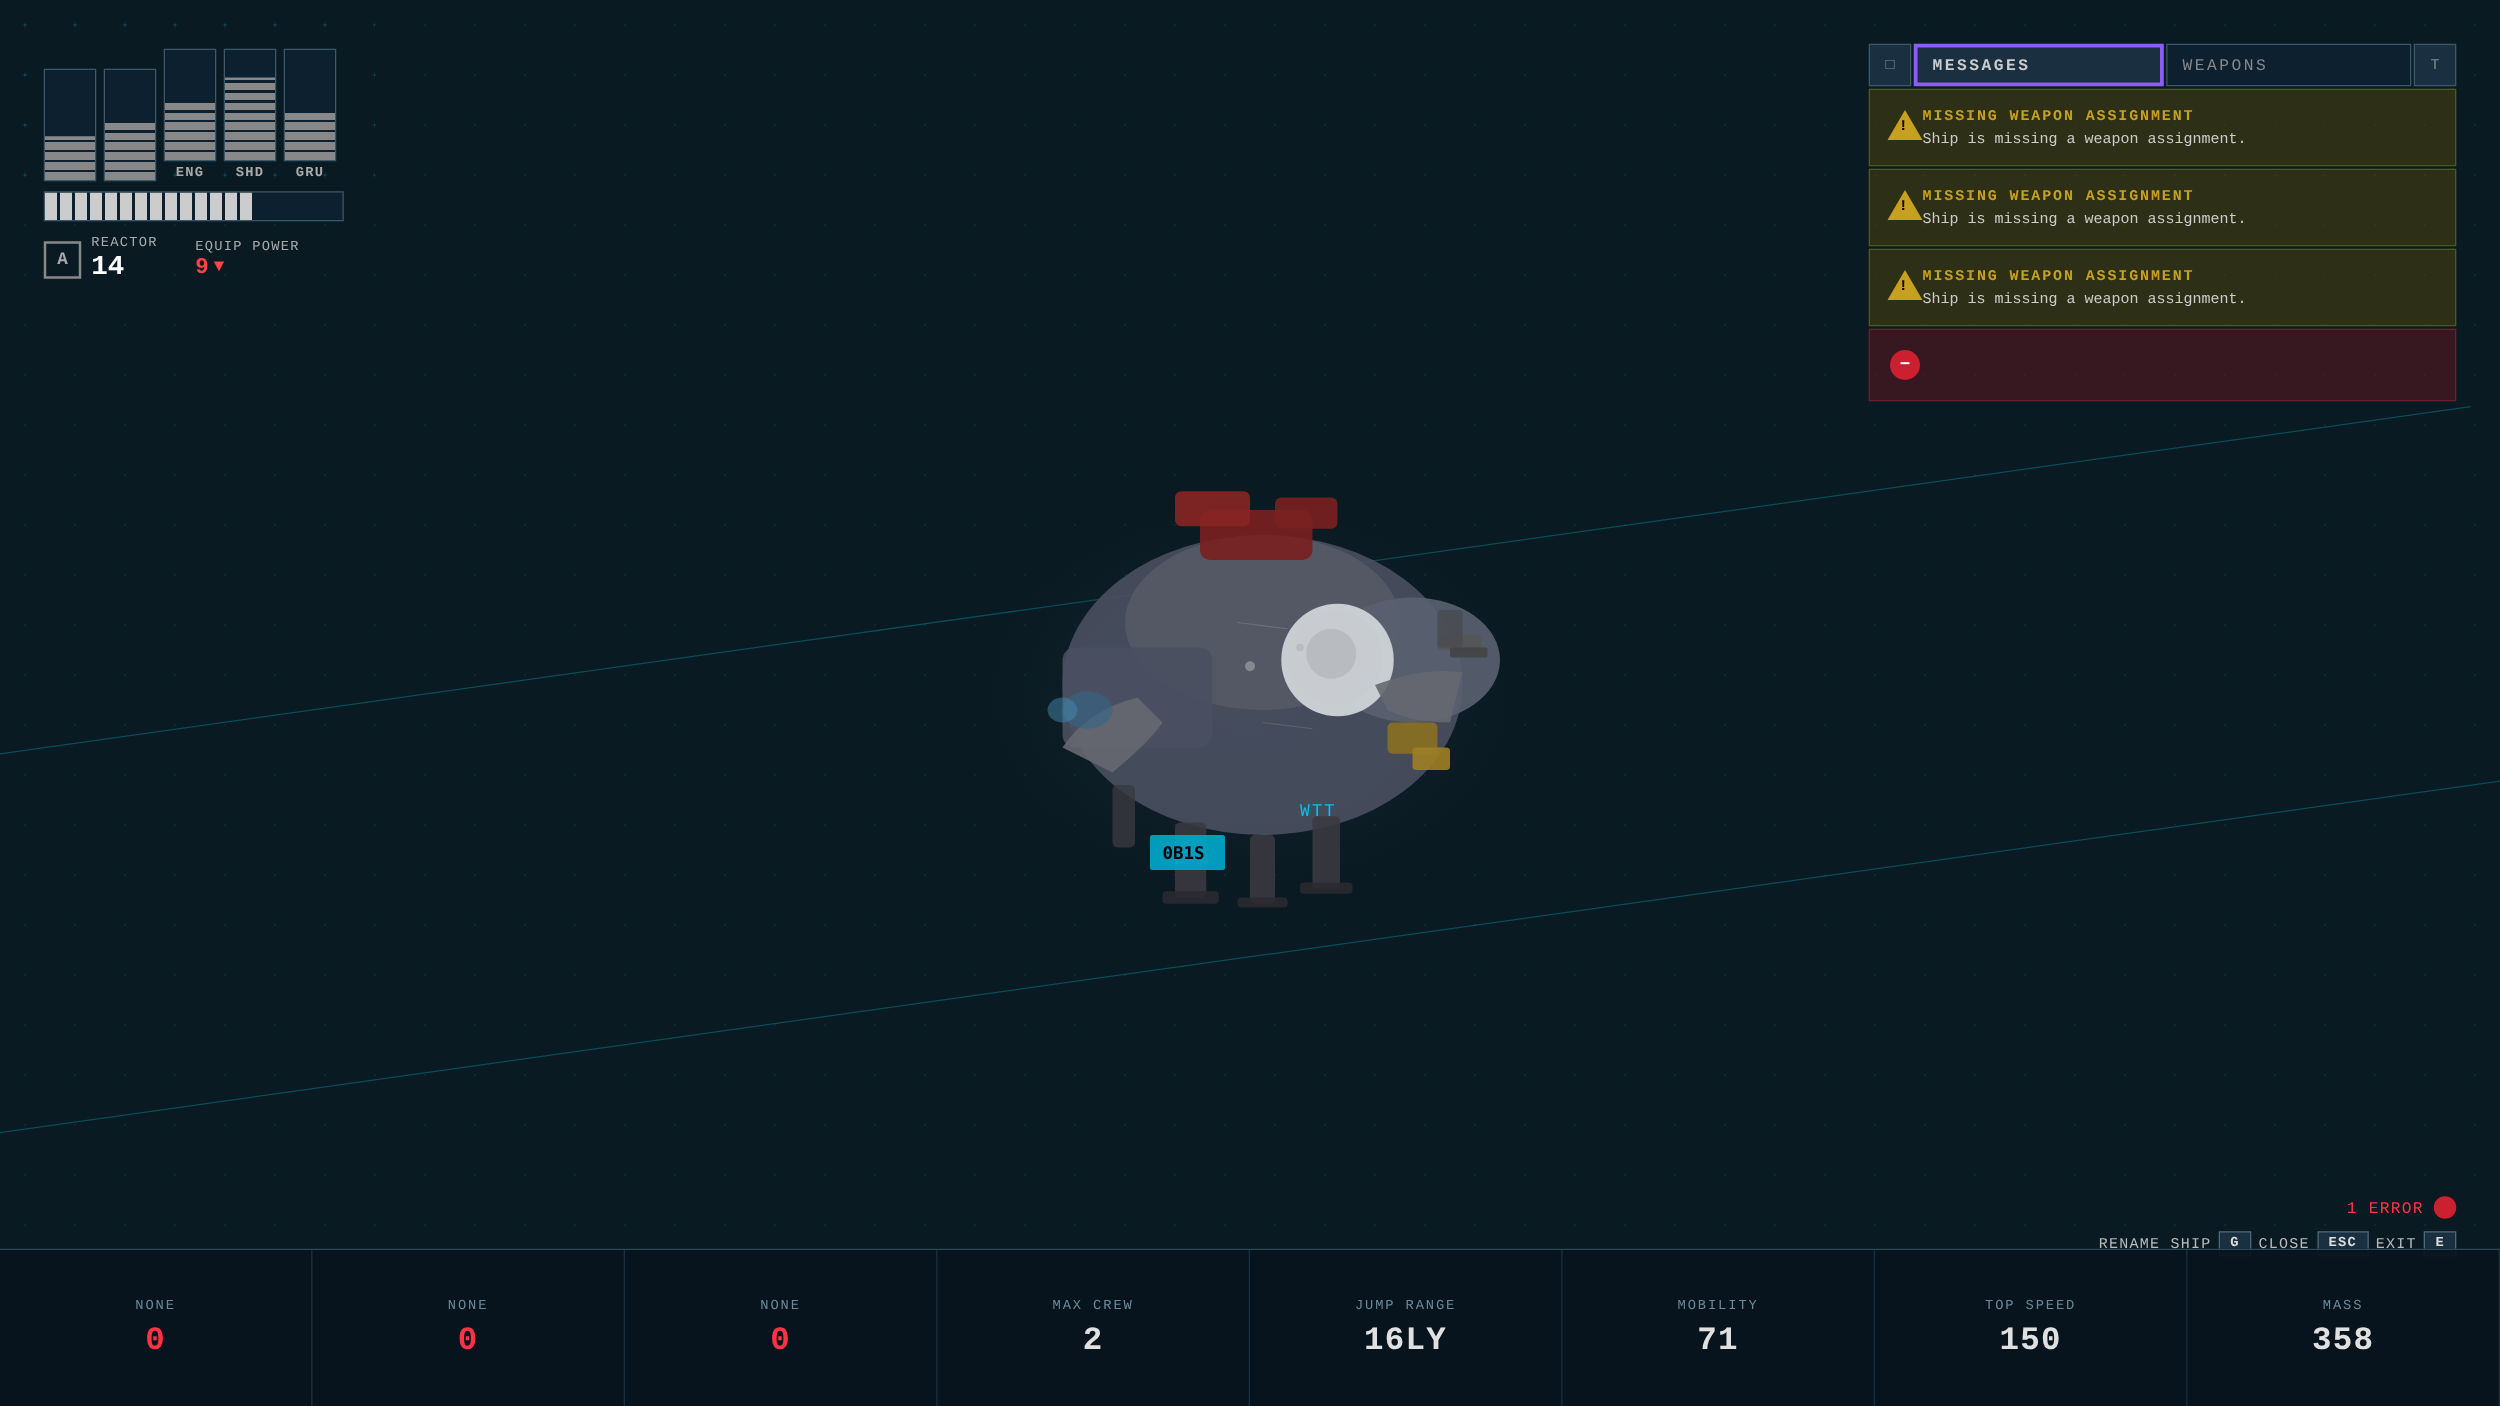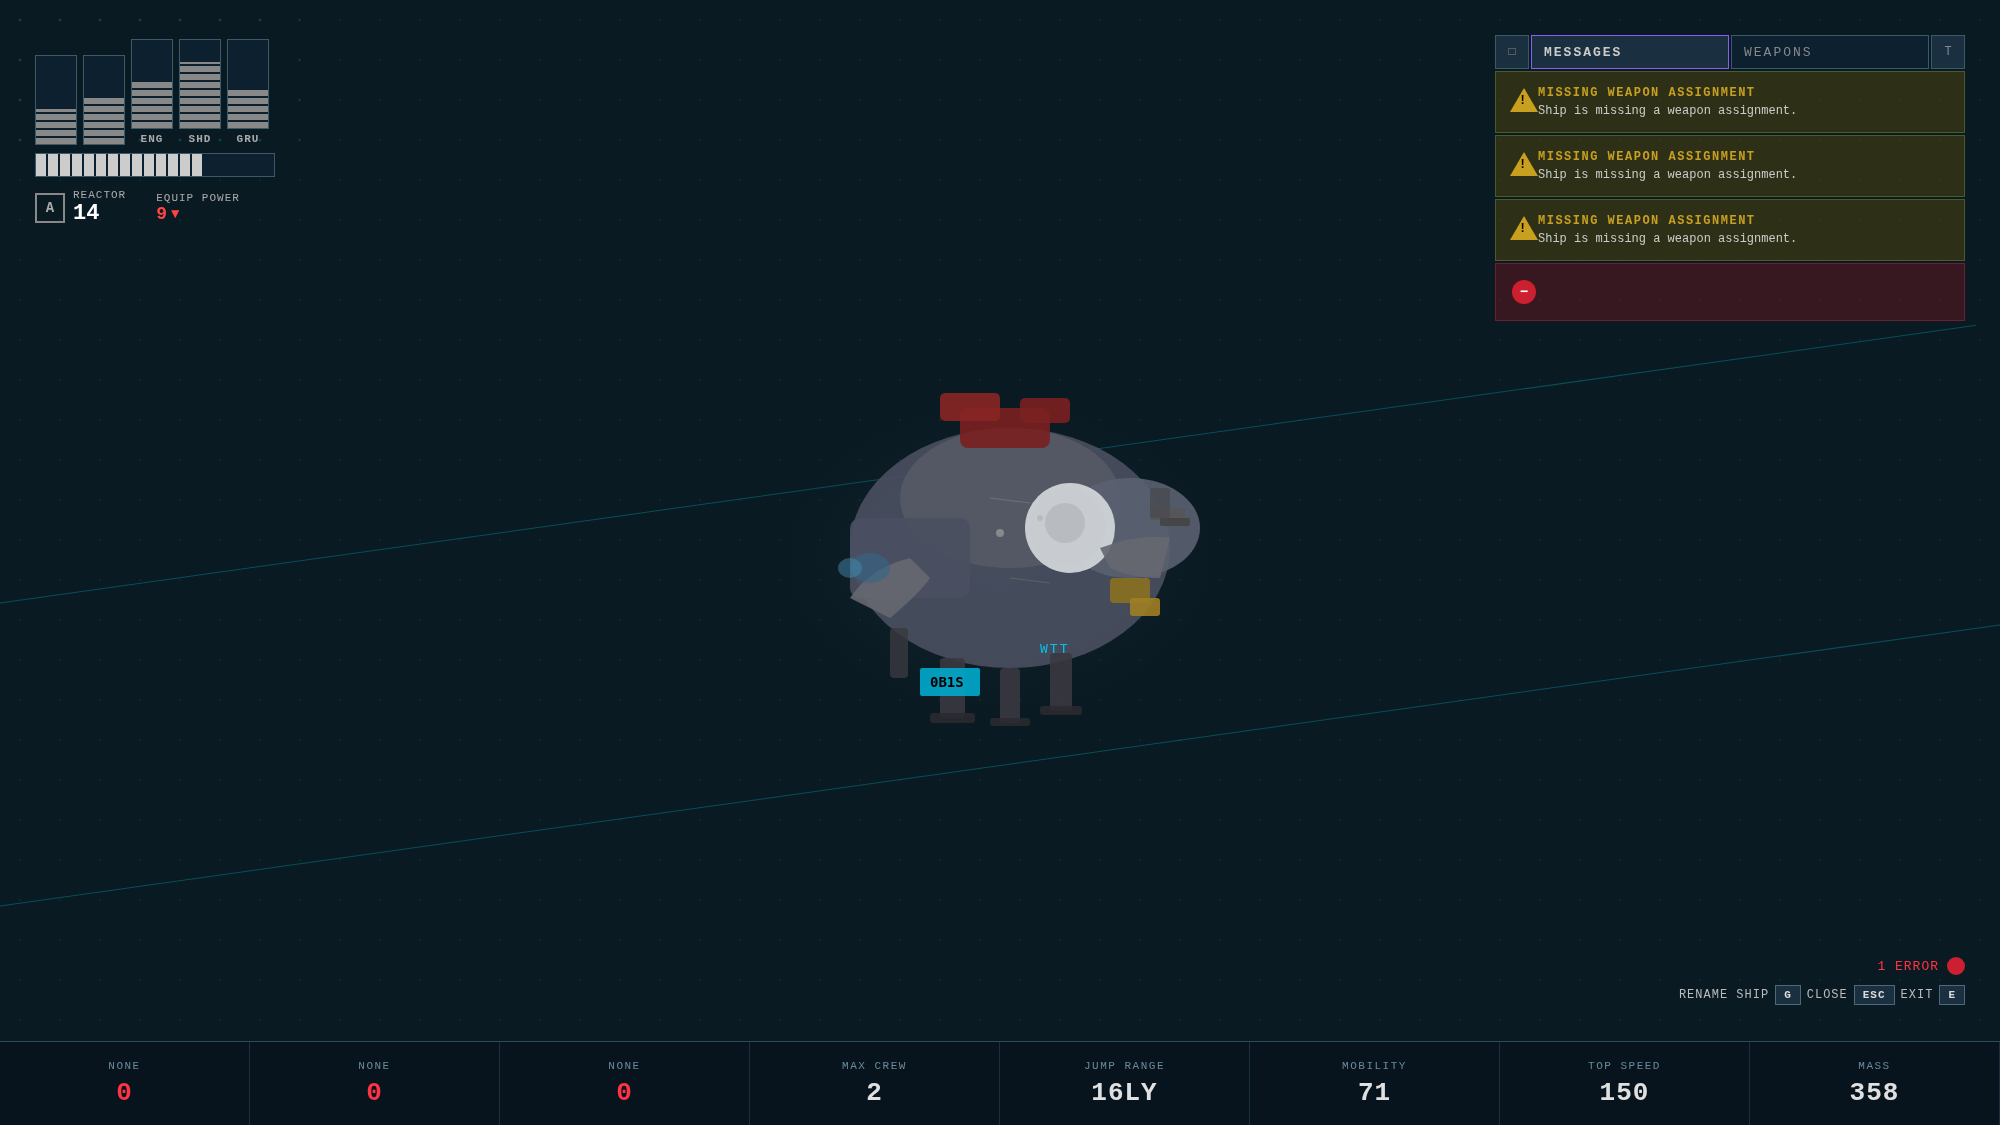--- a/index.html
+++ b/index.html
@@ -211,21 +211,21 @@
       align-items: center;
       justify-content: center;
       color: #888;
       font-size: 12px;
     }
 
     .tab-messages {
       flex: 1;
       height: 34px;
       background: #1a3040;
-      border: 1px solid #8b5cf6;
+      border: 3px solid #8b5cf6;
       display: flex;
       align-items: center;
       padding: 0 12px;
       color: #ccc;
       font-size: 13px;
       letter-spacing: 2px;
       font-weight: bold;
     }
 
     .tab-weapons {
@@ -354,21 +354,21 @@
       width: 100%;
       height: 100%;
     }
 
     
     .bottom-bar {
       position: absolute;
       bottom: 0;
       left: 0;
       right: 0;
-      height: 84px;
+      height: 126px;
       background: rgba(8, 20, 30, 0.95);
       border-top: 1px solid #2a4a5a;
       display: flex;
       flex-direction: column;
     }
 
     .stats-row {
       display: flex;
       height: 100%;
     }

